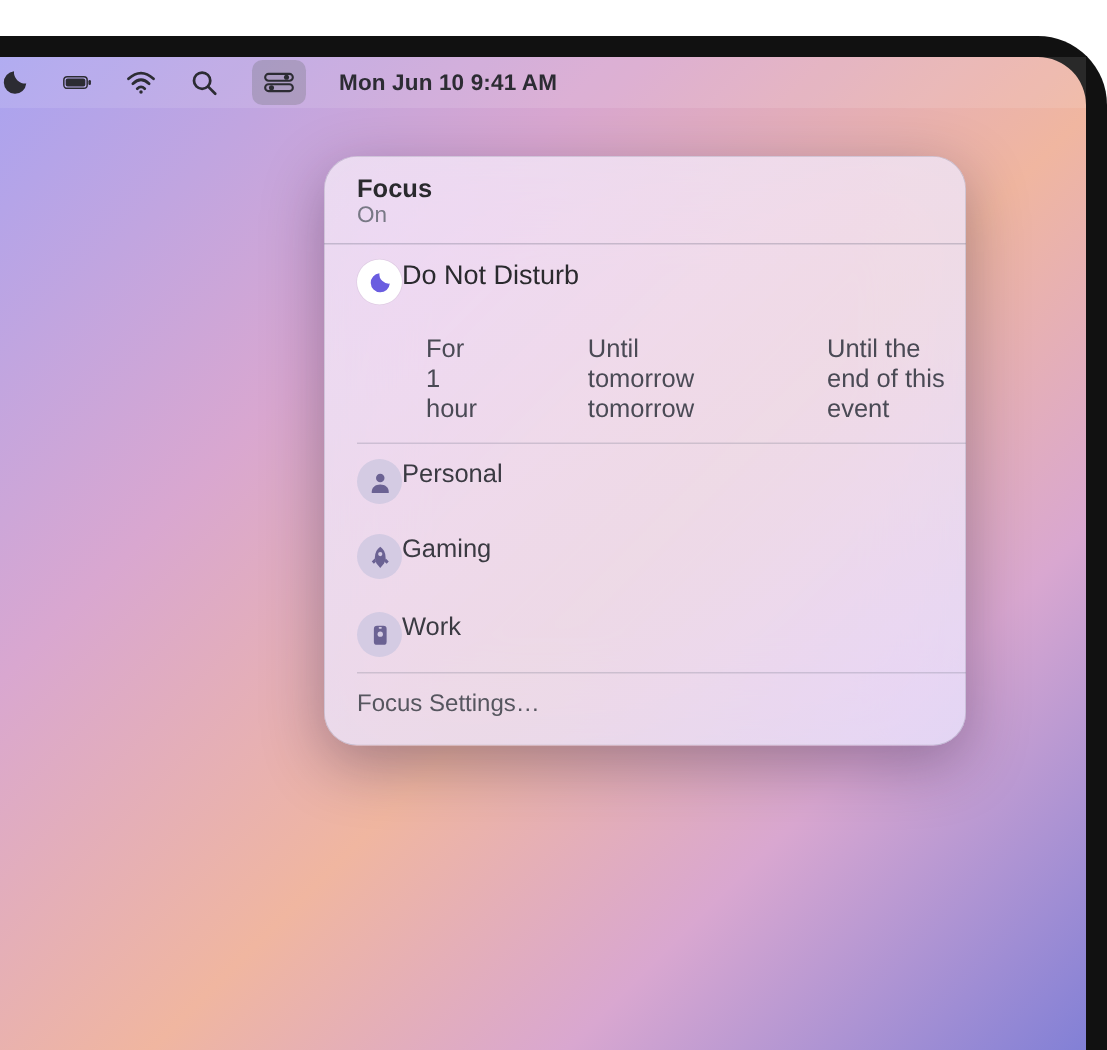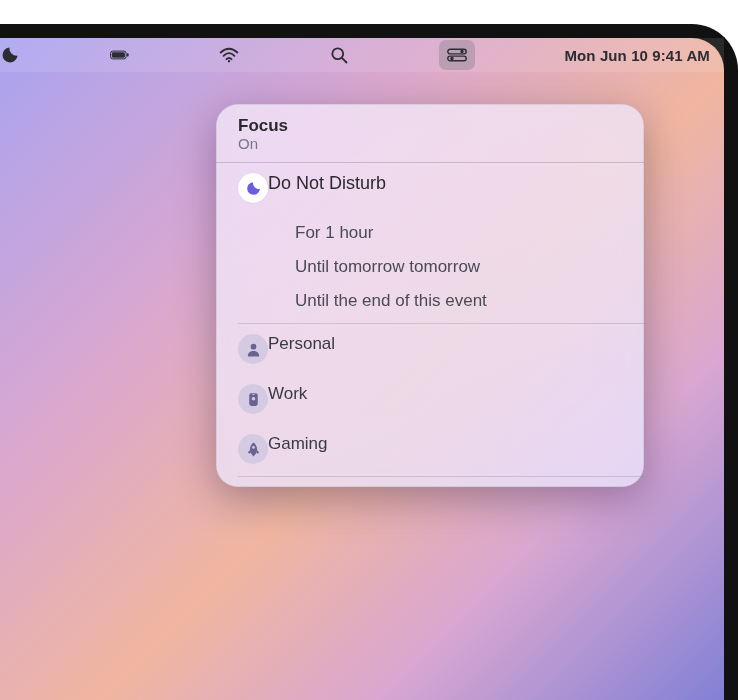--- a/index.html
+++ b/index.html
@@ -7,21 +7,21 @@
     .device {
       position: absolute;
       top: 24px; left: 0; right: 0; bottom: 0;
       background: linear-gradient(135deg, #a9a3f0 0%, #d9a7d0 30%, #f0b6a0 55%, #d9a7d0 75%, #8280d6 100%);
       border: 14px solid #111; border-bottom: none; border-left: none;
       border-top-right-radius: 46px;
     }
     .menubar {
       height: 34px;
       background: rgba(255,255,255,0.10);
-      display: flex; align-items: center; justify-content: space-between;
+      display: flex; align-items: center; justify-content: flex-start;
       padding: 0 14px 0 0;
       gap: 22px;
       -webkit-backdrop-filter: blur(3px);
     }
     .menubar .mi { display: flex; align-items: center; color: #2c2c33; }
     .menubar .mi svg { width: 20px; height: 20px; display: block; }
     .menubar .highlight {
       background: rgba(120,120,130,0.35);
       padding: 5px 8px; border-radius: 7px;
     }
@@ -50,21 +50,21 @@
       flex-shrink: 0;
     }
     .row .icon-wrap.active { background: #ffffff; box-shadow: 0 0 0 0.5px rgba(0,0,0,0.06); }
     .row .icon-wrap svg { width: 17px; height: 17px; }
     .row .label { font-weight: 400; }
     .dnd-label { font-weight: 600; color: #2a2a2e; font-size: 18px; }
     .sub {
       display: flex; align-items: center; padding: 6px 0 6px 68px;
       font-size: 17px; color: #4a4a55;
     }
-    .sub-block { padding-top: 4px; padding-bottom: 6px; display: flex; flex-direction: column; gap: 2px; margin-left: 11px;}
+    .sub-block { padding-top: 4px; padding-bottom: 6px; display: flex; flex-direction: row; gap: 2px;}
     .soft-divider-wrap { padding: 0 0 0 22px; }
     .soft-divider { border: none; border-top: 1px solid rgba(130,130,150,0.3); }
     .settings { padding: 12px 22px 8px 22px; font-size: 16px; color: #56565f; }
   </style>
 </head>
 <body>
 
 <div class="device">
   <div class="menubar">
     <div class="mi">
@@ -133,40 +133,41 @@
     <div class="row">
       <div class="icon-wrap">
         <svg viewBox="0 0 24 24" fill="#6b6293">
             <circle cx="12" cy="8" r="4"></circle>
             <path d="M4 21c0-4.4 3.6-7 8-7s8 2.6 8 7v1H4Z"></path>
           </svg>
       </div>
       <div class="label">Personal</div>
     </div>
 
+    <div class="row" style="padding-bottom:12px;">
+      <div class="icon-wrap">
+        <svg viewBox="0 0 24 24" fill="#6b6293">
+            <path d="M12 2c3 2 5 5.5 5 10 0 2.3-.6 4.3-1.5 5.8L12 22l-3.5-4.2C7.6 16.3 7 14.3 7 12c0-4.5 2-8 5-10Z"></path>
+            <circle cx="12" cy="9" r="2" fill="#d4cbe3"></circle>
+            <path d="M7 13l-3 3 2 2 2-1.8M17 13l3 3-2 2-2-1.8"></path>
+          </svg>
+      </div>
+      <div class="label">Gaming</div>
+    </div>
+
     <div class="row">
       <div class="icon-wrap">
         <svg viewBox="0 0 24 24" fill="#6b6293">
             <rect x="6" y="3" width="12" height="18" rx="3"></rect>
             <circle cx="12" cy="11" r="2.5" fill="#d4cbe3"></circle>
             <rect x="10.5" y="4.2" width="3" height="1.6" rx="0.8" fill="#d4cbe3"></rect>
           </svg>
       </div>
       <div class="label">Work</div>
     </div>
 
-    <div class="row" style="padding-bottom:12px;">
-      <div class="icon-wrap">
-        <svg viewBox="0 0 24 24" fill="#6b6293">
-            <path d="M12 2c3 2 5 5.5 5 10 0 2.3-.6 4.3-1.5 5.8L12 22l-3.5-4.2C7.6 16.3 7 14.3 7 12c0-4.5 2-8 5-10Z"></path>
-            <circle cx="12" cy="9" r="2" fill="#d4cbe3"></circle>
-            <path d="M7 13l-3 3 2 2 2-1.8M17 13l3 3-2 2-2-1.8"></path>
-          </svg>
-      </div>
-      <div class="label">Gaming</div>
-    </div>
-
     <div class="soft-divider-wrap">
         <hr class="soft-divider">
       </div>
 
+    <div class="settings">Focus Settings…</div>
   </div>
 </div>
 
 </body></html>

